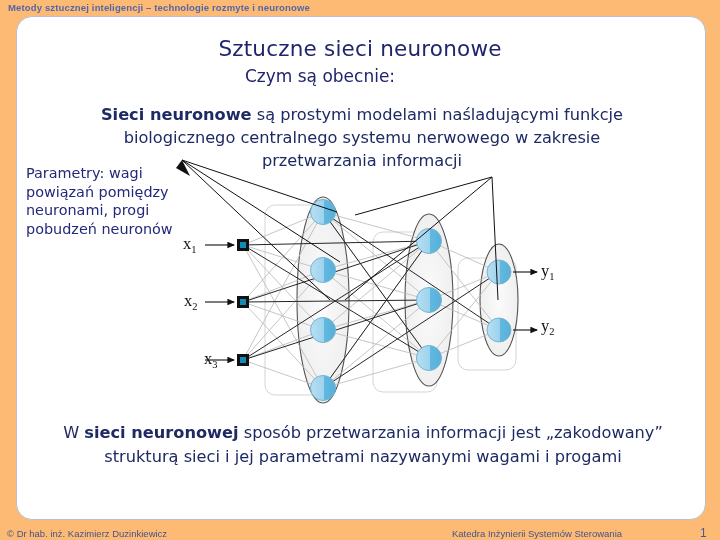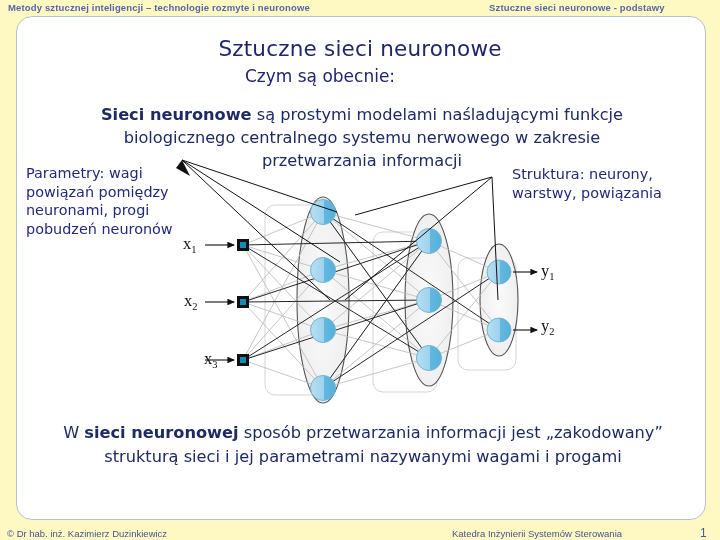--- a/index.html
+++ b/index.html
@@ -6,21 +6,21 @@
   html, body {
     margin: 0; padding: 0;
     width: 720px; height: 540px;
     overflow: hidden;
     background: #ebebeb;
     font-family: "Liberation Sans", sans-serif;
   }
   #slide {
     position: relative;
     width: 720px; height: 540px;
-    background: #fef9c3;
+    background: #fdba74;
   }
 
   
   .hdr {
     position: absolute; top: 2px;
     font-size: 9.5px; font-weight: 600;
     color: #5566a8; white-space: nowrap;
     letter-spacing: .15px;
   }
   #hdr-left  { left: 8px; }
@@ -101,31 +101,29 @@
     font-size: 16.5px; color: #111;
   }
   .io-label sub { font-size: 10.5px; }
 </style>
 </head>
 <body>
 
 <div id="slide">
 
   <div class="hdr" id="hdr-left">Metody sztucznej inteligencji – technologie rozmyte i neuronowe</div>
-  <div class="hdr" id="hdr-right">Sztuczne sieci neuronowe - podstawy</div>
 
   <div id="frame"></div>
 
   <div class="hand" id="title">Sztuczne sieci neuronowe</div>
   <div class="hand" id="subtitle">Czym są obecnie:</div>
 
   <div class="hand" id="para-top"><b>Sieci neuronowe</b><span> są prostymi modelami naśladującymi funkcje biologicznego centralnego systemu nerwowego w zakresie przetwarzania informacji</span></div>
 
   <div class="hand" id="note-left">Parametry: wagi powiązań pomiędzy neuronami, progi pobudzeń neuronów</div>
-  <div class="hand" id="note-right">Struktura: neurony, warstwy, powiązania</div>
 
   <div class="hand" id="para-bottom"><span>W </span><b>sieci neuronowej</b><span> sposób przetwarzania informacji jest „zakodowany” strukturą sieci i jej parametrami nazywanymi wagami i progami</span></div>
 
   <svg id="diagram" viewBox="0 0 720 540">
     <defs>
       <radialGradient id="gEll" cx="50%" cy="50%" r="60%">
         <stop offset="0%" stop-color="#fbfbfb"></stop>
         <stop offset="100%" stop-color="#ededed"></stop>
       </radialGradient>
       <linearGradient id="gNode" x1="0" y1="0" x2="1" y2="0">

